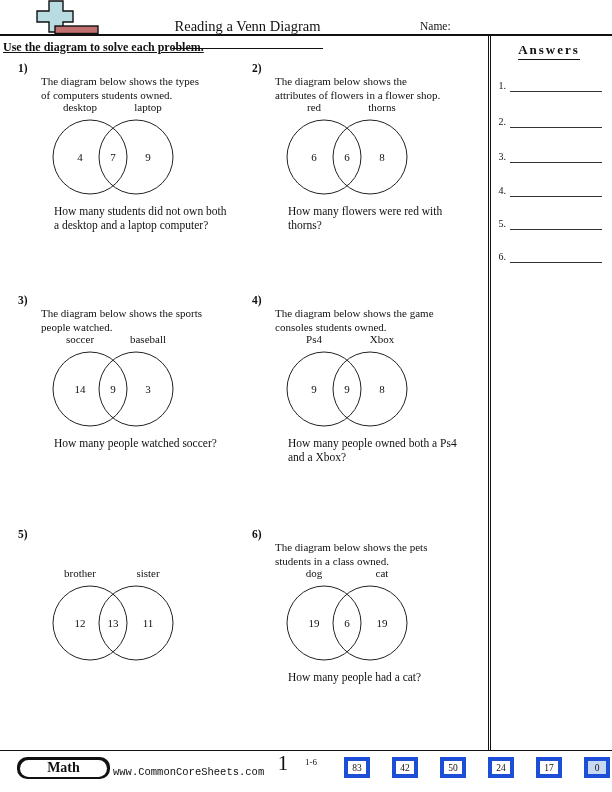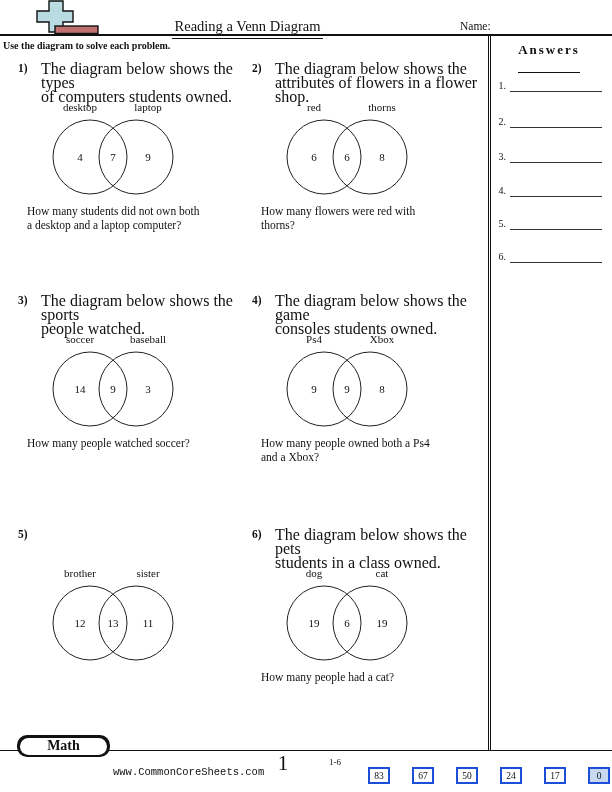--- a/index.html
+++ b/index.html
@@ -5,57 +5,57 @@
   html,body{margin:0;padding:0;background:#888;}
   .page{
     position:relative;width:612px;height:792px;background:#ffffff;
     margin:0 auto;font-family:"Liberation Serif",serif;color:#111;overflow:hidden;
   }
   .pre{white-space:pre-line;}
 
   
   .logo{position:absolute;left:36px;top:0;}
   .page-title-wrap{position:absolute;left:160px;top:17px;width:175px;text-align:center;}
-  .page-title{display:inline-block;font-size:14.5px;border-bottom:1.2px solid #111;padding:0 3px 3px 3px;}
-  .name-label{position:absolute;left:420px;top:20px;font-size:11.5px;margin-left:40px;}
+  .page-title{display:inline-block;font-size:14.5px;border-bottom:1.2px solid #111;padding:0 3px 13px 3px;}
+  .name-label{position:absolute;left:420px;top:20px;font-size:11.5px;}
   .top-rule{position:absolute;left:0;top:34px;width:612px;height:2.4px;background:#111;}
-  .instruction{position:absolute;left:3px;top:40px;font-size:10px;font-weight:bold;}
+  .instruction{position:absolute;left:3px;top:40px;font-size:12px;font-weight:bold;text-decoration:underline;}
 
   
   .divider{position:absolute;left:488px;top:34px;height:716px;width:2.5px;
     border-left:1.2px solid #111;border-right:1.2px solid #111;box-sizing:border-box;}
   .sidebar{position:absolute;left:492px;top:34px;width:120px;height:716px;}
   .answers-title-wrap{position:absolute;left:0;top:6px;width:114px;text-align:center;}
   .answers-title{display:inline-block;font-size:13px;font-weight:bold;letter-spacing:2px;
-    border-bottom:1.6px solid #111;padding-bottom:14px;}
+    border-bottom:1.6px solid #111;padding-bottom:1px;}
   .ans-row{position:absolute;left:2px;width:108px;display:flex;align-items:flex-end;}
   .ans-num{font-size:10px;width:12px;text-align:right;margin-right:4px;padding-bottom:1px;}
   .ans-line{flex:1;height:13px;border-bottom:1.2px solid #333;}
 
   
   .problem{position:absolute;width:252px;height:232px;}
   .p-num{position:absolute;left:18px;top:4px;font-size:11.5px;font-weight:bold;}
-  .p-statement{position:absolute;left:41px;top:4px;width:212px;font-size:16px;line-height:14px;font-family:Liberation Serif, serif;}
+  .p-statement{position:absolute;left:41px;top:16px;width:212px;font-size:11px;line-height:14px;font-family:Liberation Serif, serif;}
   .venn{position:absolute;left:25px;top:40px;}
   .venn circle{fill:none;stroke:#222;stroke-width:1;}
   .venn text{font-family:"Liberation Serif",serif;font-size:11px;fill:#111;text-anchor:middle;}
-  .p-question{position:absolute;left:27px;top:146px;width:218px;font-size:11.5px;line-height:14px;}
+  .p-question{position:absolute;left:54px;top:146px;width:218px;font-size:11.5px;line-height:14px;}
 
   
   .footer-rule{position:absolute;left:0;top:750px;width:612px;height:1.4px;background:#111;}
-  .math-badge{position:absolute;left:17px;top:735px;width:93px;height:22px;background:#111;border-radius:10px;}
+  .math-badge{position:absolute;left:17px;top:757px;width:93px;height:22px;background:#111;border-radius:10px;}
   .math-badge-inner{position:absolute;left:3px;top:2.5px;right:3px;bottom:2.5px;background:#fff;
     border-radius:9px;display:flex;align-items:center;justify-content:center;
     font-size:14px;font-weight:bold;}
   .website{position:absolute;left:113px;top:766px;font-size:10.5px;font-family:Liberation Mono, monospace;}
   .page-number{position:absolute;left:263px;top:751px;width:40px;text-align:center;font-size:21px;}
   .score-strip{position:absolute;right:2px;top:757px;display:flex;align-items:flex-start;gap:20px;}
   .score-label{font-size:9px;margin-right:5px;}
-  .score-box{width:18px;height:13px;border:2px solid #1d4ed8;margin-left:2px;
-    display:flex;align-items:center;justify-content:center;font-size:9.5px;background:#fff;margin-top:10px;}
+  .score-box{width:18px;height:13px;border:4px solid #1d4ed8;margin-left:2px;
+    display:flex;align-items:center;justify-content:center;font-size:9.5px;background:#fff;}
   .score-box.hl{background:#c6d9f1;}
 </style>
 </head>
 <body>
 
 <div class="page">
 
   <svg class="logo" width="64" height="36" viewBox="0 0 64 36">
     <polygon points="13,1 27,1 27,11 37,11 37,22 27,22 27,32 13,32 13,22 1,22 1,11 13,11" fill="#b9dce3" stroke="#111" stroke-width="1.4"></polygon>
     <rect x="19" y="26" width="43" height="7.5" fill="#c0716f" stroke="#111" stroke-width="1.4"></rect>
@@ -197,20 +197,20 @@
 
   <div class="footer-rule"></div>
   <div class="math-badge">
     <div class="math-badge-inner">Math</div>
   </div>
   <div class="website">www.CommonCoreSheets.com</div>
   <div class="page-number">1</div>
   <div class="score-strip">
     <span class="score-label">1-6</span>
     <span class="score-box">83</span>
-    <span class="score-box">67</span>
+    <span class="score-box">42</span>
     <span class="score-box">50</span>
     <span class="score-box">24</span>
     <span class="score-box">17</span>
     <span class="score-box hl">0</span>
   </div>
 
 </div>
 
 </body></html>

